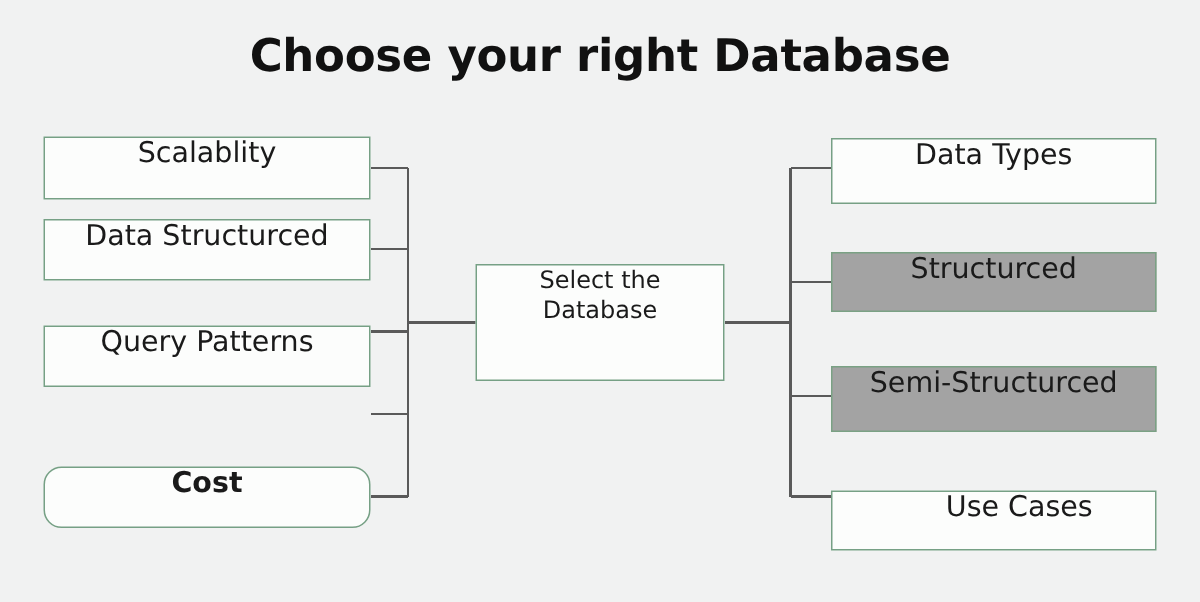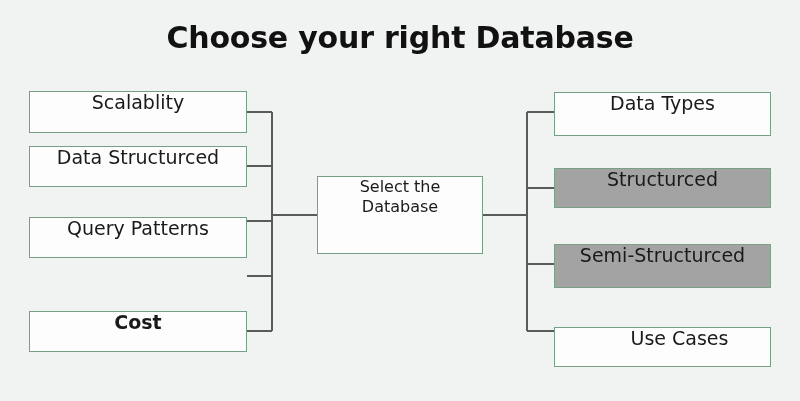--- a/index.html
+++ b/index.html
@@ -113,21 +113,21 @@
 
   <div class="node" style="left:29px; top:146px; width:218px; height:41px;">
     <span class="node-label">Data Structurced</span>
   </div>
 
   <div class="node" style="left:29px; top:201px; width:218px; height:41px;margin-top:16px;">
     <span class="node-label">Query Patterns</span>
   </div>
 
 
-  <div class="node semibold" style="left:29px; top:311px; width:218px; height:41px;">
+  <div class="node semibold" style="left:29px; top:311px; width:218px; height:41px;border-radius:12px;">
     <span class="node-label">Cost</span>
   </div>
 
   <div class="node center" style="left:317px; top:176px; width:166px; height:78px;">
     <span class="node-label">Select the
 Database</span>
   </div>
 
   <div class="node" style="left:554px; top:92px; width:217px; height:44px;">
     <span class="node-label">Data Types</span>

